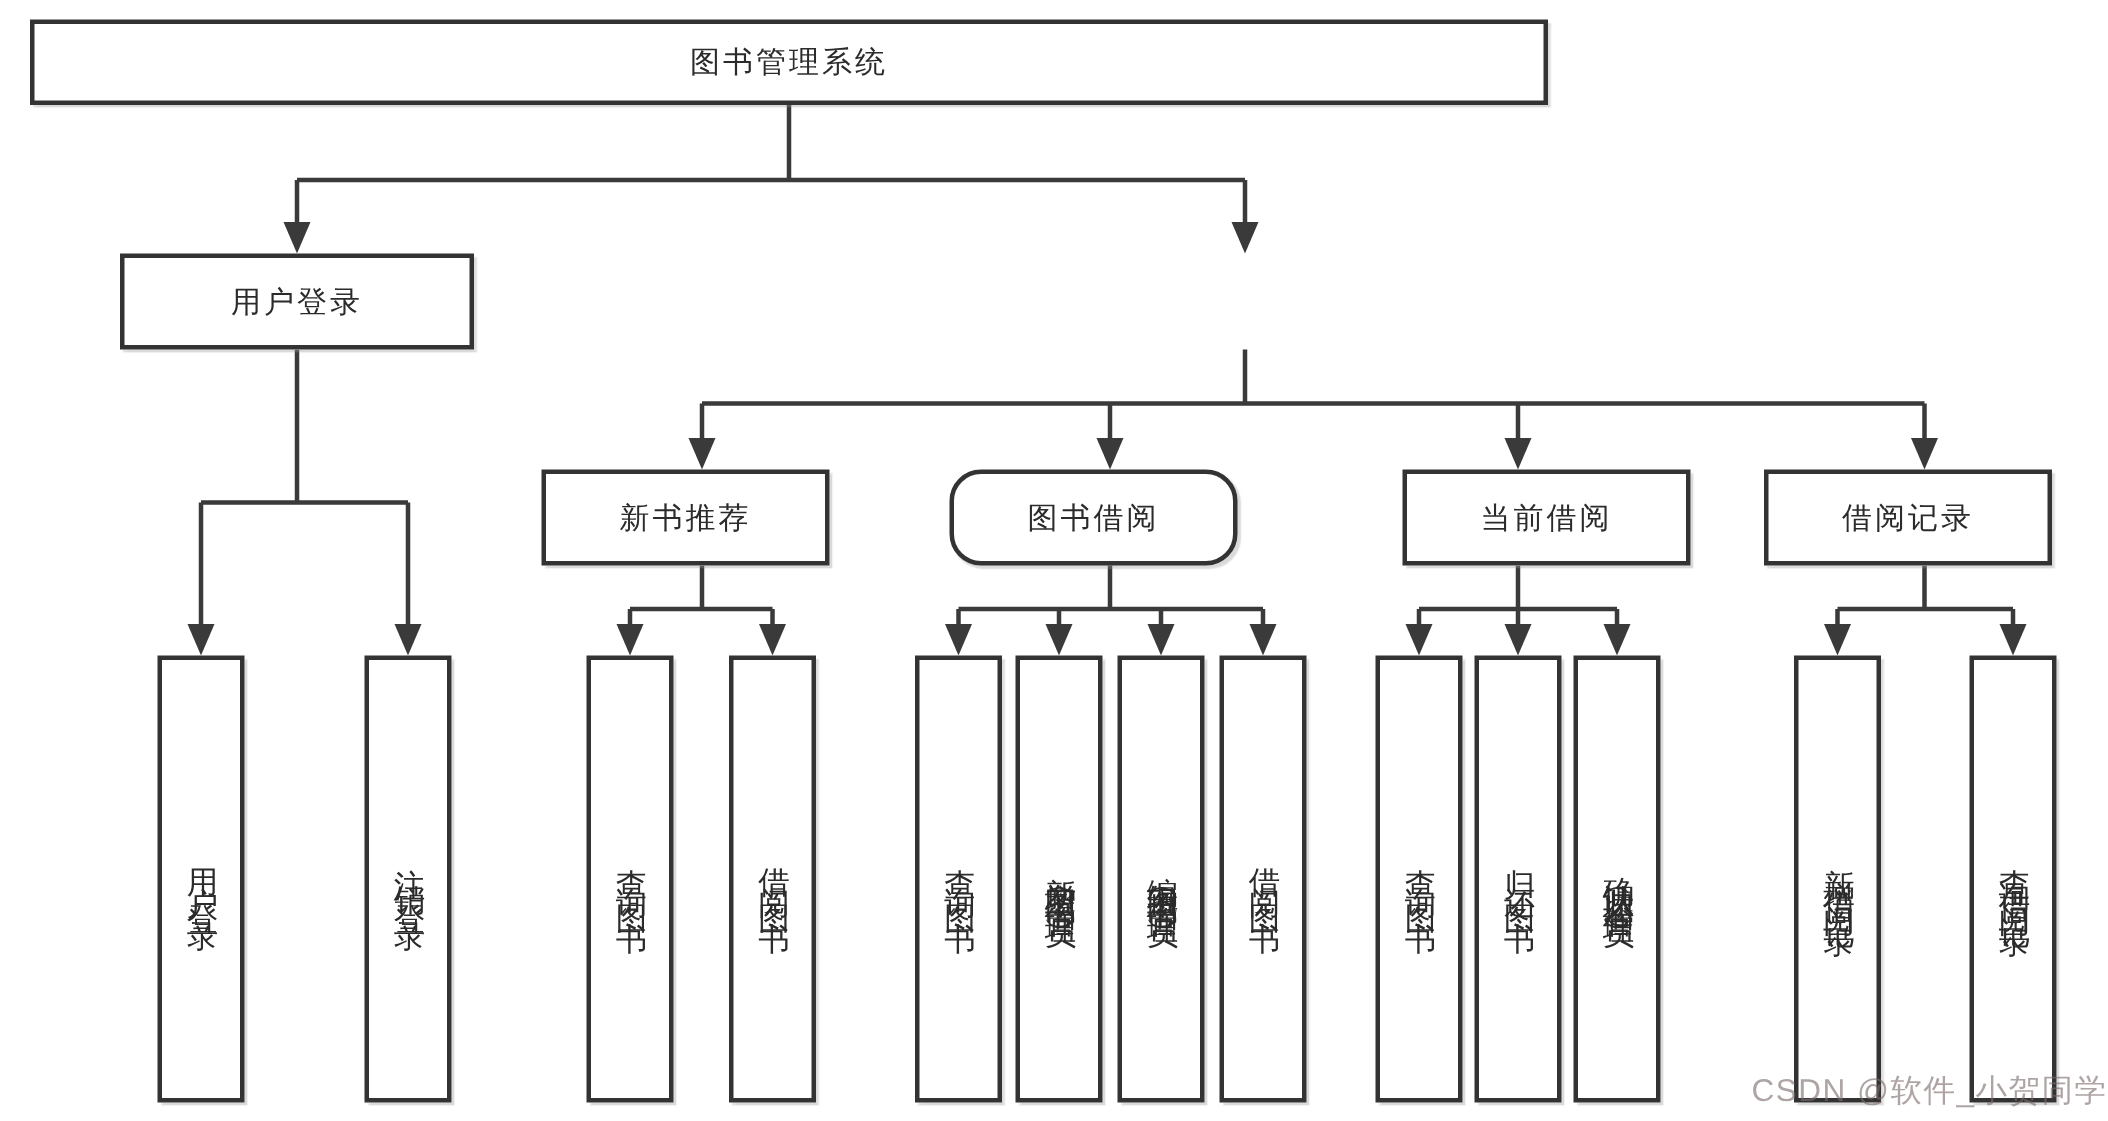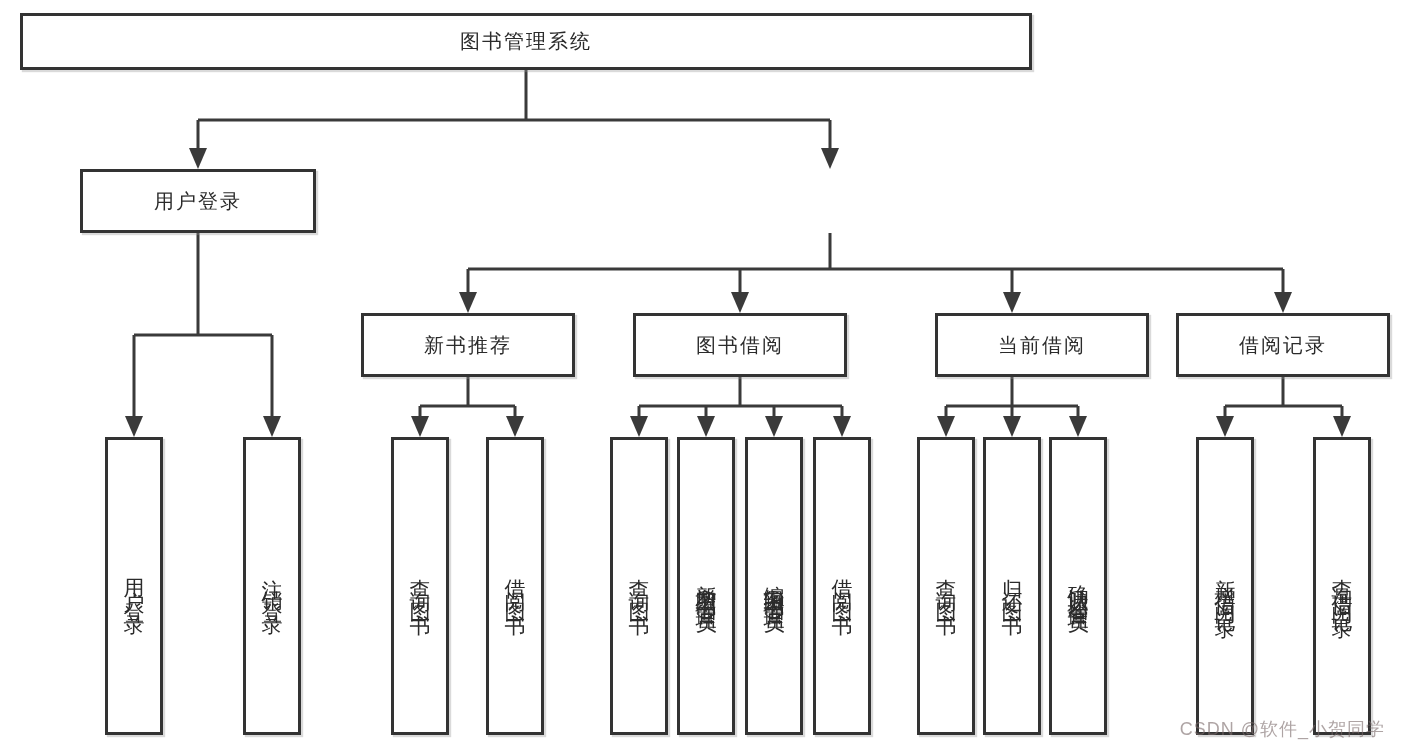--- a/index.html
+++ b/index.html
@@ -25,23 +25,23 @@
   }
   .node .lbl {
     font-size: 20px;
     letter-spacing: 2px;
     white-space: nowrap;
     color: #2b2b2b;
   }
   .root  { left: 20px;  top: 13px;  width: 1012px; height: 57px; }
   .l2a   { left: 80px;  top: 169px; width: 236px;  height: 64px; }
   .l2b   { left: 712px; top: 169px; width: 236px;  height: 64px; }
-  .l3    { top: 313px; width: 214px; height: 64px; }
+  .l3    { top: 313px; width: 192px; height: 64px; }
   .l3a   { left: 361px; }
-  .l3b   { left: 633px; }
+  .l3b   { left: 633px; border-radius: 21px; }
   .l3c   { left: 905px; margin-left: 30px; }
   .l3d   { left: 1176px; }
   .leaf  { top: 437px; width: 58px; height: 298px; }
   .leaf .lbl {
     writing-mode: vertical-rl;
     text-orientation: mixed;
     font-size: 21px;
     white-space: nowrap;
   }
   .sp4 .lbl { letter-spacing: 12px; }
@@ -49,23 +49,23 @@
   .sp9 .lbl { letter-spacing: 4px;  }
   .lf0  { left: 105px;  }  .lf1  { left: 243px;  }
   .lf2  { left: 391px;  }  .lf3  { left: 486px;  }
   .lf4  { left: 610px;  }  .lf5  { left: 677px;  }
   .lf6  { left: 745px;  }  .lf7  { left: 813px;  }
   .lf8  { left: 917px;  }  .lf9  { left: 983px;  }
   .lf10 { left: 1049px; }
   .lf11 { left: 1196px; }  .lf12 { left: 1313px; }
   .watermark {
     position: absolute;
-    right: 20px;
+    right: 0;
     bottom: 6px;
-    font-size: 18px;
+    font-size: 21px;
     color: rgba(125, 108, 108, 0.62);
     letter-spacing: 1px;
     z-index: 10;
     pointer-events: none;
     white-space: nowrap;
   }
 </style>
 </head>
 <body>
 

